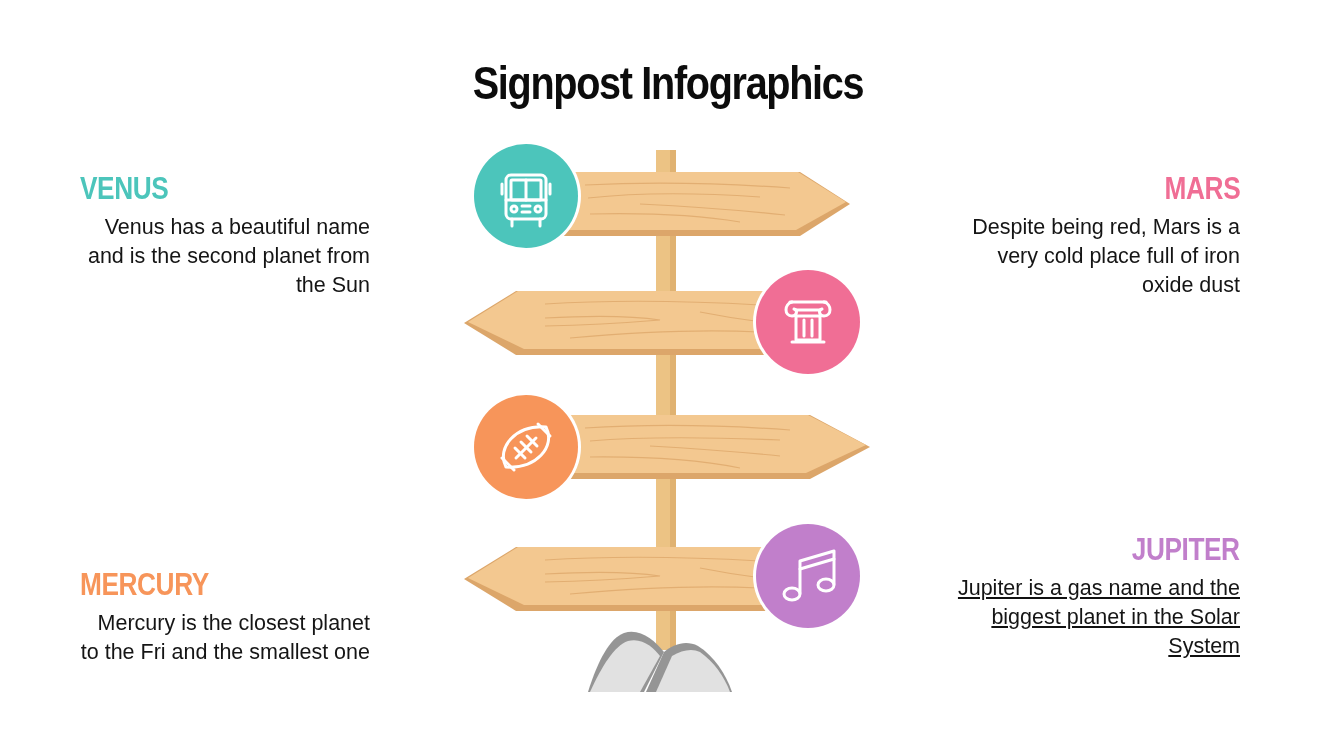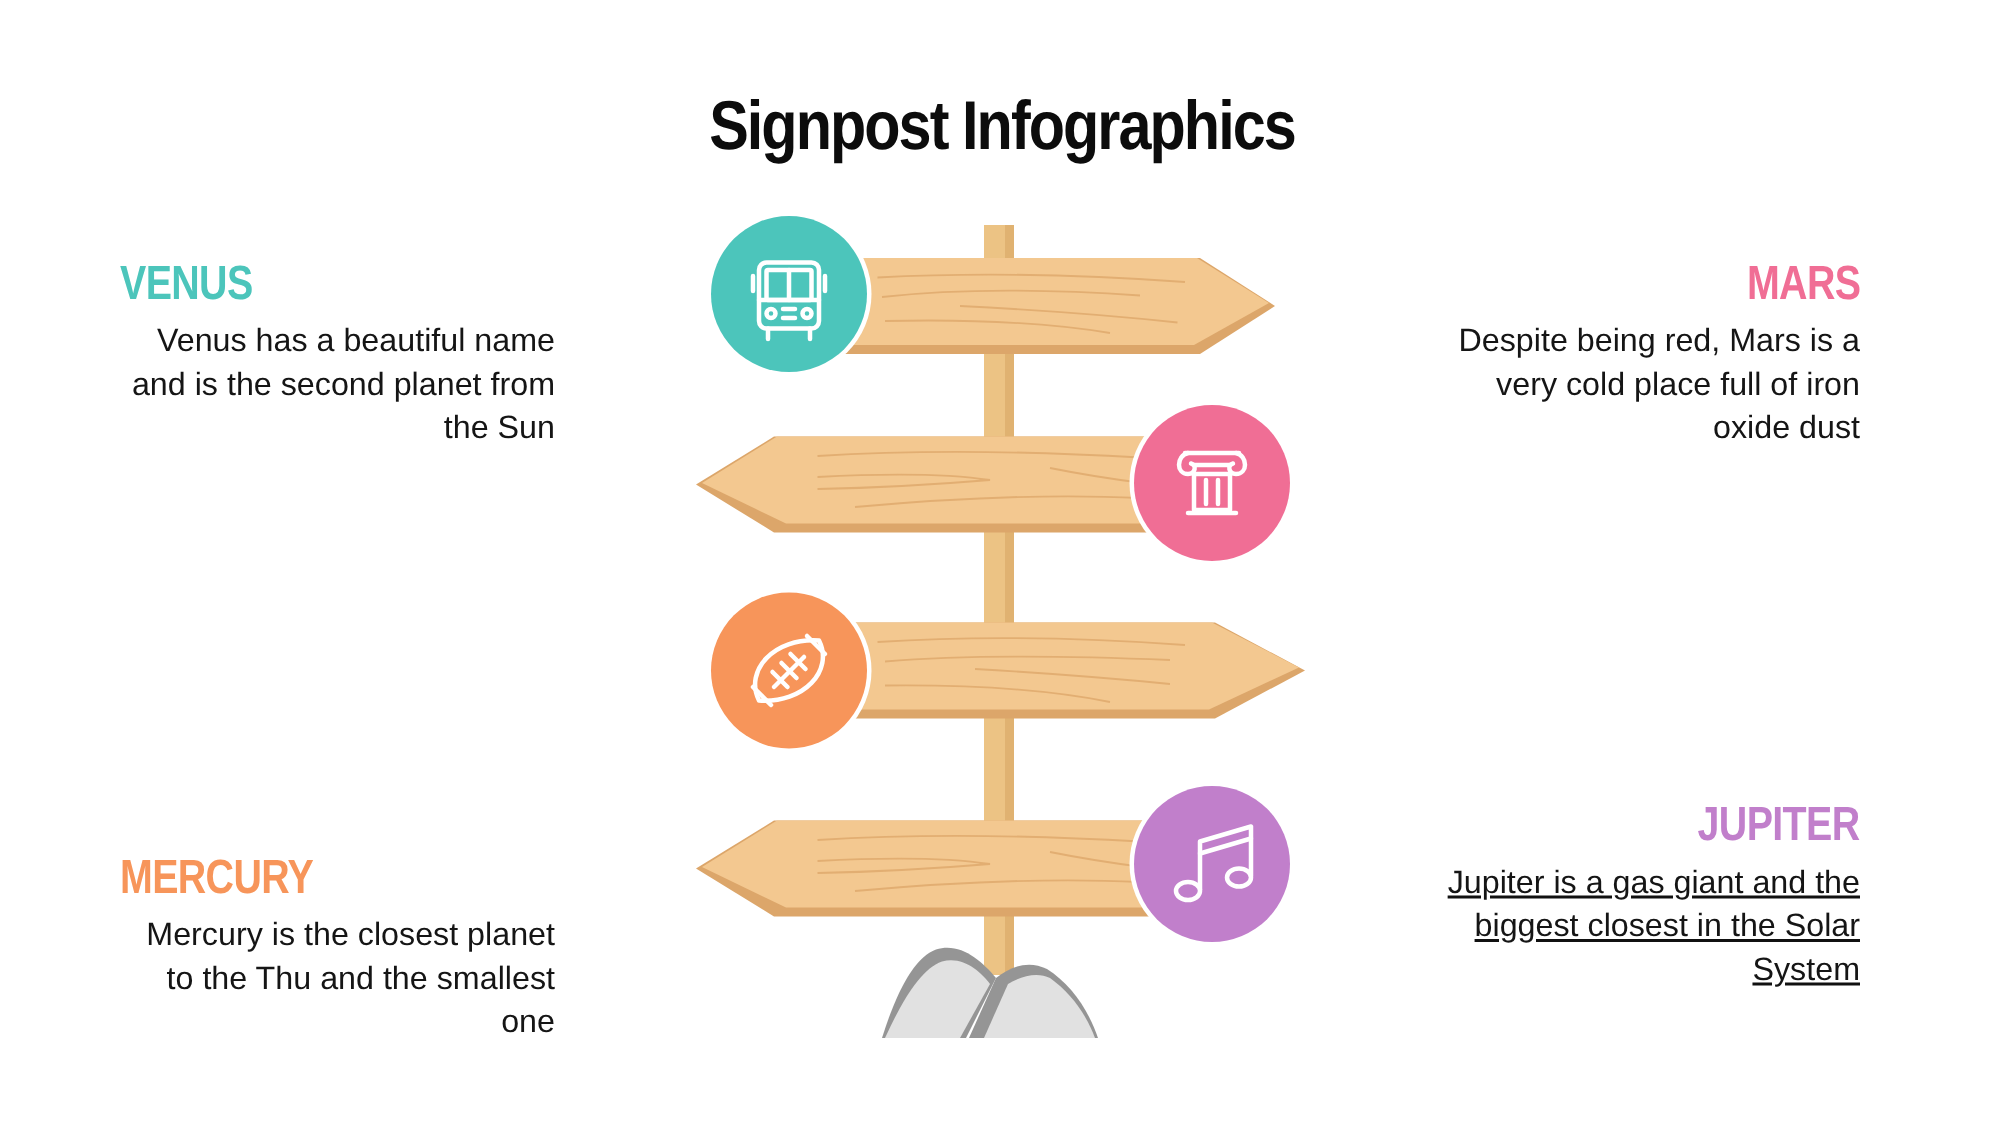--- a/index.html
+++ b/index.html
@@ -35,26 +35,26 @@
   <div class="desc">Venus has a beautiful name and is the second planet from the Sun</div>
 </div>
 
 <div class="block right" style="top:170px;">
   <div class="heading" style="color:#f06e95;">MARS</div>
   <div class="desc">Despite being red, Mars is a very cold place full of iron oxide dust</div>
 </div>
 
 <div class="block left" style="top:523px;margin-top:43px;">
   <div class="heading" style="color:#f7955a;">MERCURY</div>
-  <div class="desc">Mercury is the closest planet to the Thu and the smallest one</div>
+  <div class="desc">Mercury is the closest planet to the Fri and the smallest one</div>
 </div>
 
 <div class="block right" style="top:531px;text-decoration:underline;">
   <div class="heading" style="color:#c17fcb;">JUPITER</div>
-  <div class="desc">Jupiter is a gas giant and the biggest closest in the Solar System</div>
+  <div class="desc">Jupiter is a gas name and the biggest planet in the Solar System</div>
 </div>
 
 <svg class="art" viewBox="0 0 1336 752" xmlns="http://www.w3.org/2000/svg">
 
   <g>
     <rect x="656" y="150" width="20" height="500" fill="#ecc384"></rect>
     <rect x="670" y="150" width="6" height="500" fill="#e0b271"></rect>
   </g>
 
   <g>

